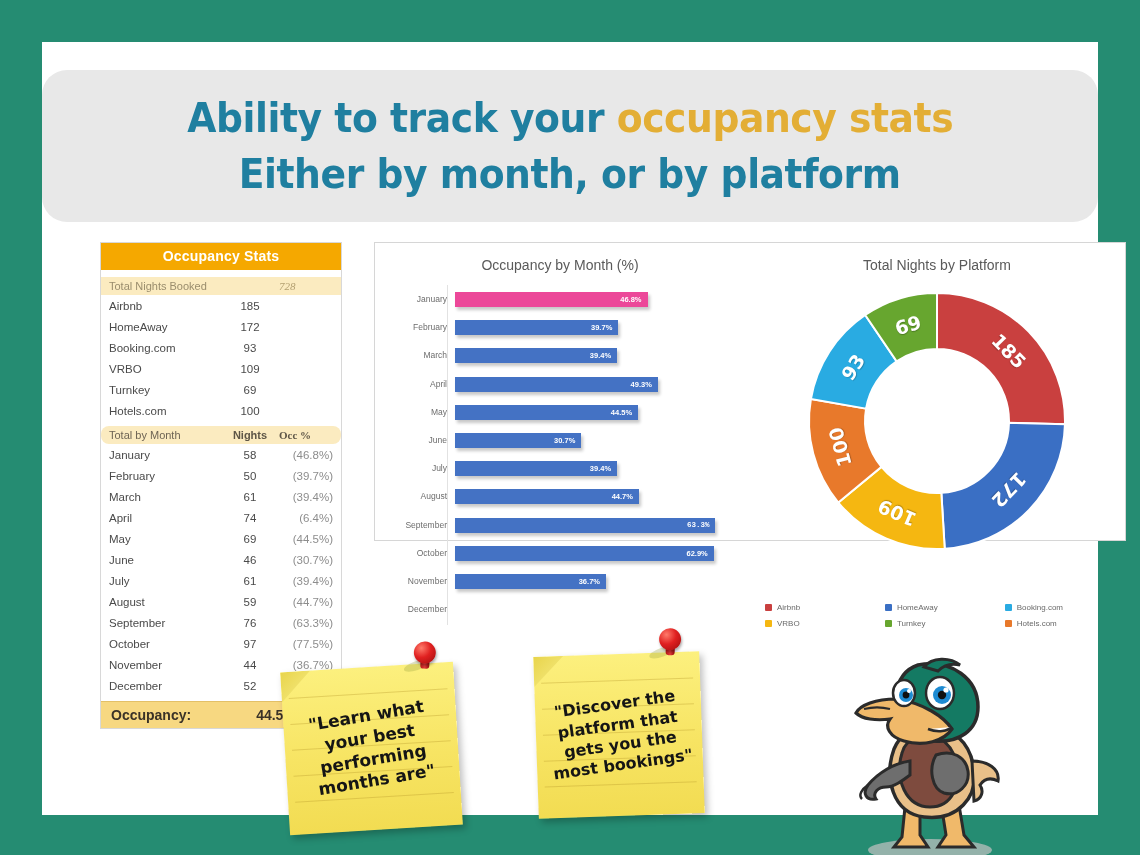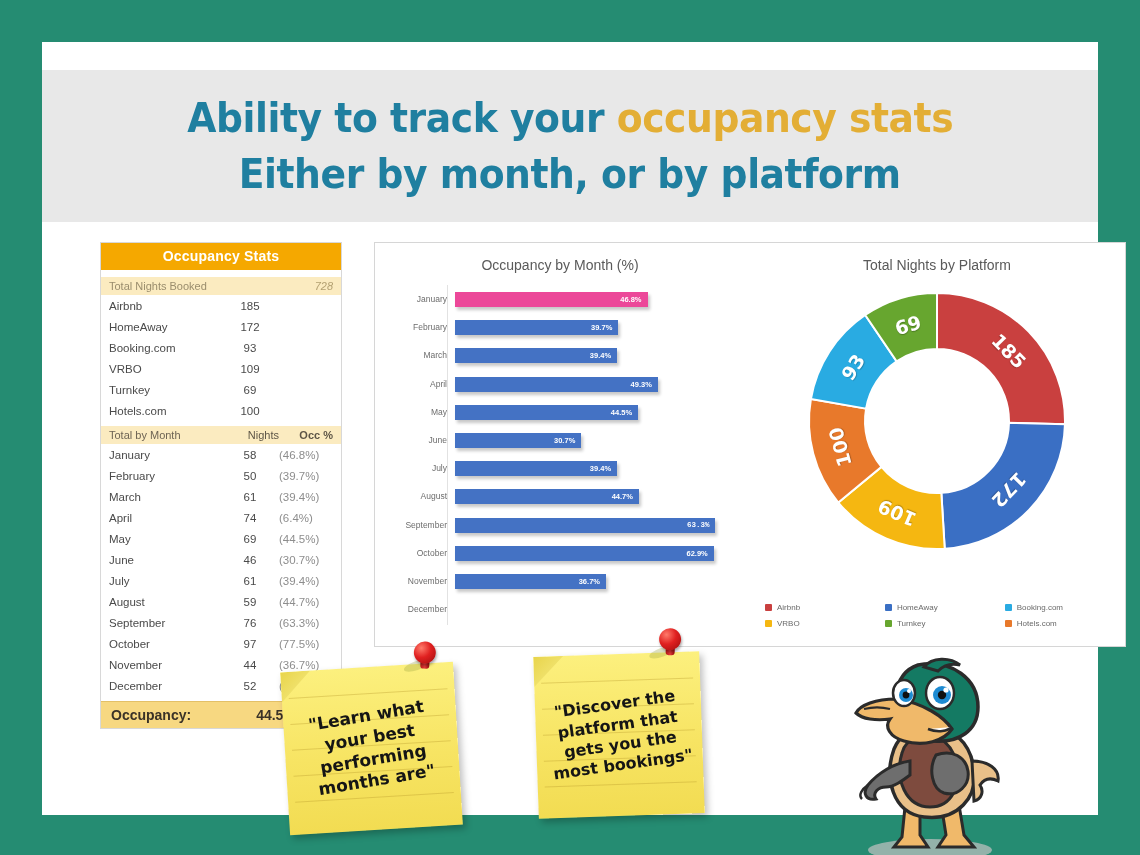--- a/index.html
+++ b/index.html
@@ -13,21 +13,21 @@
   
   .card{
     position:absolute;left:42px;top:42px;width:1056px;height:773px;
     background:#ffffff;
   }
 
   
   .header-band{
     position:absolute;left:0px;top:28px;width:1056px;height:152px;
     background:#e8e8e8;
-    display:flex;flex-direction:column;align-items:center;justify-content:center;
+    display:flex;flex-direction:column;align-items:center;justify-content:center;border-radius:25px;
   }
   .title-line{
     font-weight:bold;letter-spacing:-0.5px;white-space:nowrap;
     font-size:41px;line-height:56px;color:#1F7FA0;
     font-family:"DejaVu Sans", sans-serif;
     transform:scaleX(0.92);
   }
   .title-accent{color:#E3AE35;}
 
   
@@ -39,42 +39,42 @@
   .st-title{
     background:#F5A800;color:#ffffff;font-weight:bold;text-align:center;
     font-size:14px;padding:5px 0 6px;letter-spacing:0.2px;
     border-bottom:2px solid #ffffff;
   }
   .st-gap{height:5px;background:#ffffff;}
   .st-band{
     background:#FBEBC0;color:#9a8d6d;display:flex;justify-content:space-between;
     padding:3px 8px;font-size:11px;
   }
-  .st-band.hdr2{color:#6e6454;}
-  .st-band .b-mid{width:58px;text-align:right;font-weight:normal;color:#5d5546;}
-  .st-band .b-right{width:54px;text-align:right;font-weight:bold;color:#5d5546;}
+  .st-band.hdr2{color:#6e6454;border-radius:8px;}
+  .st-band .b-mid{width:58px;text-align:center;font-weight:bold;color:#5d5546;}
+  .st-band .b-right{width:54px;text-align:left;font-weight:bold;color:#5d5546;font-family:Liberation Serif, serif;}
   .st-band .b-right.plain{font-weight:normal;font-style:italic;color:#b3a071;}
   .st-row{
     display:flex;align-items:center;padding:2px 8px;height:17px;
     color:#4a4a4a;font-size:11.5px;
   }
   .st-row .r-name{flex:1;}
   .st-row .r-num{width:58px;text-align:center;}
-  .st-row .r-pct{width:54px;text-align:left;color:#8d8d8d;}
+  .st-row .r-pct{width:54px;text-align:right;color:#8d8d8d;}
   .st-foot{
     background:#F7D881;border-top:1px solid #e3c067;
     display:flex;align-items:center;padding:5px 10px;
     font-weight:bold;font-size:14px;color:#3a3227;
   }
   .st-foot .f-label{flex:1;}
   .st-foot .f-val{width:110px;text-align:center;}
 
   
   .chart-panel{
-    position:absolute;left:332px;top:200px;width:752px;height:405px;
+    position:absolute;left:332px;top:200px;width:752px;height:299px;
     border:1px solid #d6d6d6;background:#ffffff;box-sizing:border-box;
   }
   .chart-title{
     text-align:center;color:#5a5a5a;font-size:14px;
     font-family:"Liberation Sans", sans-serif;
   }
 
   
   .barchart{position:absolute;left:2px;top:8px;width:366px;height:394px;}
   .barchart .chart-title{margin-top:6px;}

